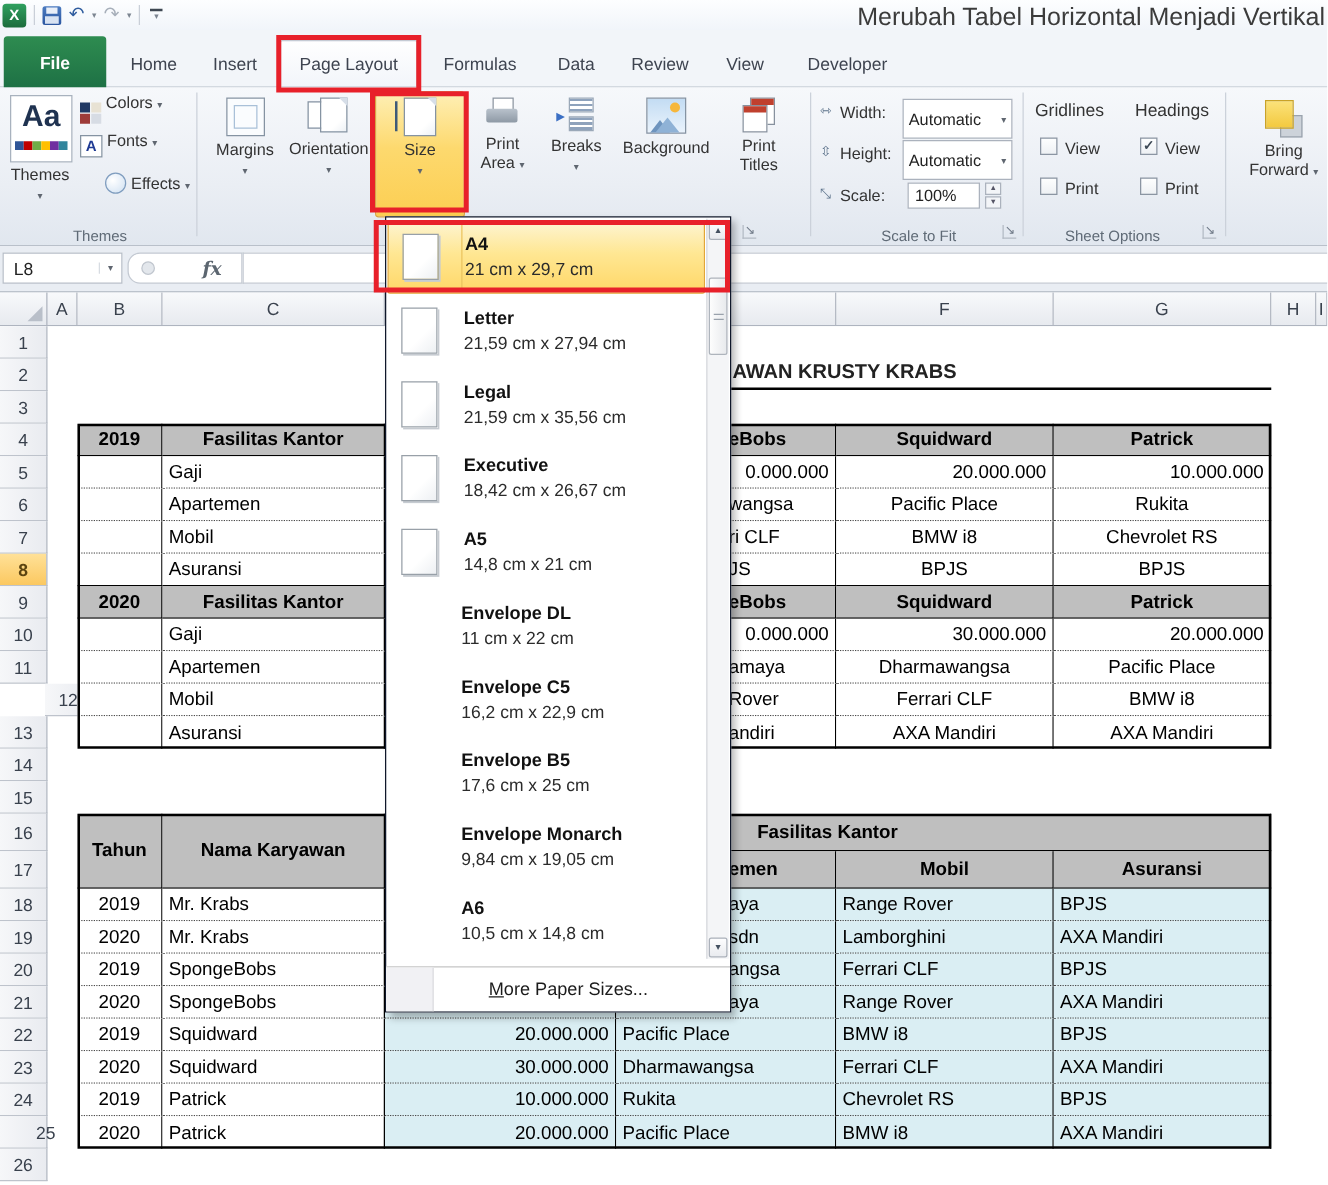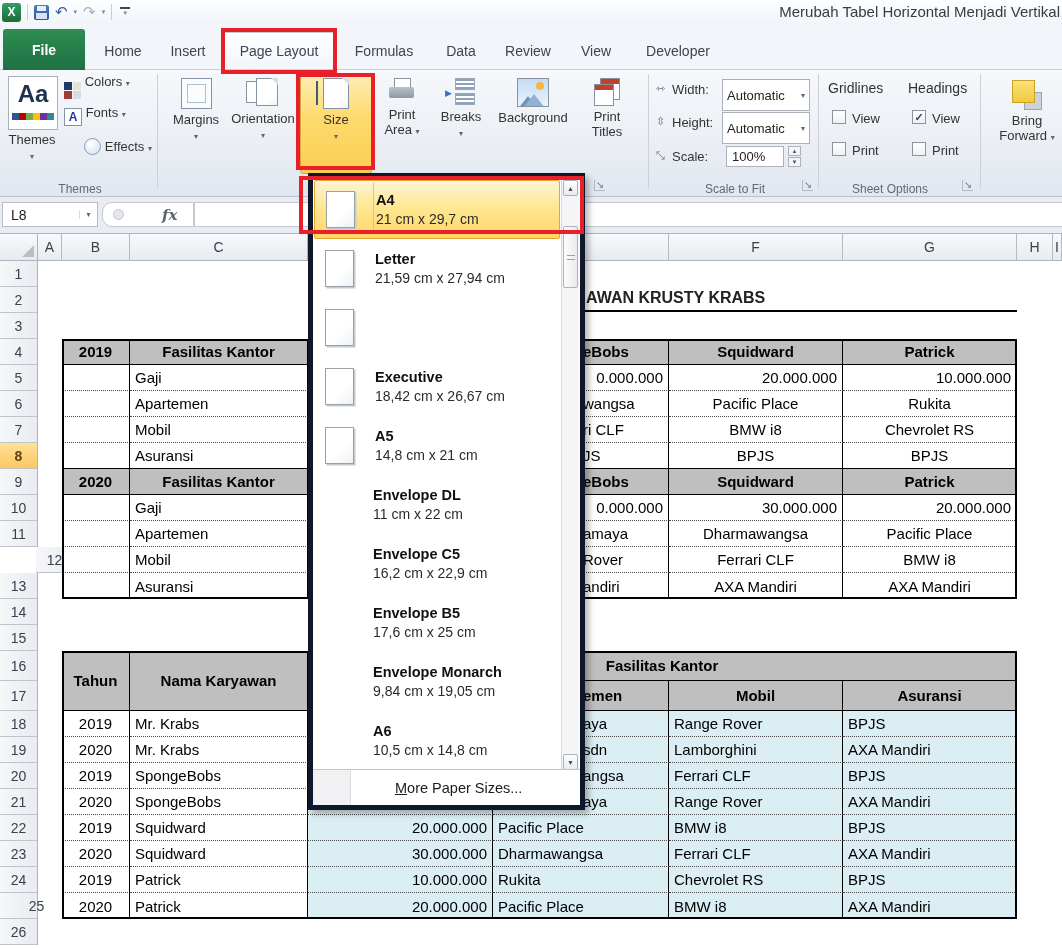--- a/index.html
+++ b/index.html
@@ -13,21 +13,21 @@
           color:#fff;font-weight:bold;font-size:12px;display:flex;align-items:center;justify-content:center}
   .vsep{width:1px;height:16px;background:#C9CFD8}
   .saveicon{width:15px;height:15px;background:linear-gradient(#4C7BC0,#2B56A0);border-radius:2px;position:relative}
   .saveicon::before{content:"";position:absolute;left:3px;top:1px;width:9px;height:5px;background:#E8EEF8}
   .saveicon::after{content:"";position:absolute;left:2px;bottom:1px;width:11px;height:6px;background:#D7E2F2}
   .undo{font-size:15px;color:#2F5C9E;line-height:14px}
   .redo{font-size:15px;color:#A7AFBA;line-height:14px}
   .mini-chev{font-size:7px;color:#7C8591}
   .qat-custom{display:flex;flex-direction:column;align-items:center;width:14px}
   .qat-custom i{display:block;width:10px;height:2px;background:#3E4752}
-  .title-text{position:absolute;right:2px;top:3px;font-size:15px;color:#3B3B3B;white-space:nowrap}
+  .title-text{position:absolute;right:2px;top:3px;font-size:20px;color:#3B3B3B;white-space:nowrap}
   
   .tabbar{position:absolute;left:0;top:24px;width:100%;height:46px;background:#F2F5F9;
           border-bottom:1px solid #C9CFD8;box-sizing:border-box}
   .tab{position:absolute;top:8px;height:37px;display:flex;align-items:center;justify-content:center;
        font-size:14px;color:#3E4450;box-sizing:border-box}
   .tab.file{top:5px;height:41px;background:linear-gradient(#2E8C50,#1E7145);color:#fff;
             border-radius:3px 3px 0 0;font-weight:bold}
   .tab.active{background:linear-gradient(#FFFFFF,#F2F5FA);border:1px solid #C5CBD4;border-bottom:none;
               border-radius:2px 2px 0 0}
   
@@ -132,21 +132,21 @@
   .cell.bs{border-bottom:1px solid #000}
   .cell.bn{border-bottom:none}
   .cell.bl{background:#DAEEF3}
   .cell.fr{justify-content:flex-start;padding-left:90px}
   .tborder{position:absolute;border:2px solid #000;box-sizing:border-box;pointer-events:none;z-index:5}
   .sheet-title{position:absolute;left:308px;top:25px;width:709px;height:26px;border-bottom:2px solid #000;
         box-sizing:border-box;font-weight:bold;font-size:16px;padding-left:278px;display:flex;align-items:center;
         white-space:nowrap}
   
   .dropdown{position:absolute;left:308px;top:173px;width:277px;height:637px;background:#fff;
-        border:5px solid #0f172a;box-shadow:4px 4px 6px rgba(0,0,0,.28);z-index:50;box-sizing:border-box}
+        border:1px solid #0f172a;box-shadow:4px 4px 6px rgba(0,0,0,.28);z-index:50;box-sizing:border-box}
   .ddlist{position:absolute;left:1px;top:2px;right:20px}
   .dditem{position:relative;height:59px;display:flex;align-items:center;padding-left:11px;box-sizing:border-box}
   .dditem.sel{background:linear-gradient(#FDF4D3,#FFE793 45%,#FFD767);border:1px solid #E3A735;border-radius:2px}
   .dditem.sel::after{content:"";position:absolute;left:58px;top:2px;bottom:2px;width:1px;background:#EBC45F}
   .paper{width:27px;height:35px;background:linear-gradient(135deg,#FFFFFF 60%,#EDF0F3);
         border:1px solid #98A0A8;box-shadow:1.5px 1.5px 0 #C6CBD1;flex:0 0 auto}
   .noicon{width:27px;flex:0 0 auto}
   .ddtext{margin-left:21px}
   .ddname{font-weight:bold;font-size:14.5px;color:#111;line-height:20px}
   .dddims{font-size:14px;color:#2b2b2b;line-height:19px}
@@ -502,20 +502,24 @@
         </div>
         <div class="dditem">
           <span class="paper"></span>
           <span class="ddtext">
             <div class="ddname">Letter</div>
             <div class="dddims">21,59 cm x 27,94 cm</div>
           </span>
         </div>
         <div class="dditem">
           <span class="paper"></span>
+          <span class="ddtext">
+            <div class="ddname">Legal</div>
+            <div class="dddims">21,59 cm x 35,56 cm</div>
+          </span>
         </div>
         <div class="dditem">
           <span class="paper"></span>
           <span class="ddtext">
             <div class="ddname">Executive</div>
             <div class="dddims">18,42 cm x 26,67 cm</div>
           </span>
         </div>
         <div class="dditem">
           <span class="paper"></span>

